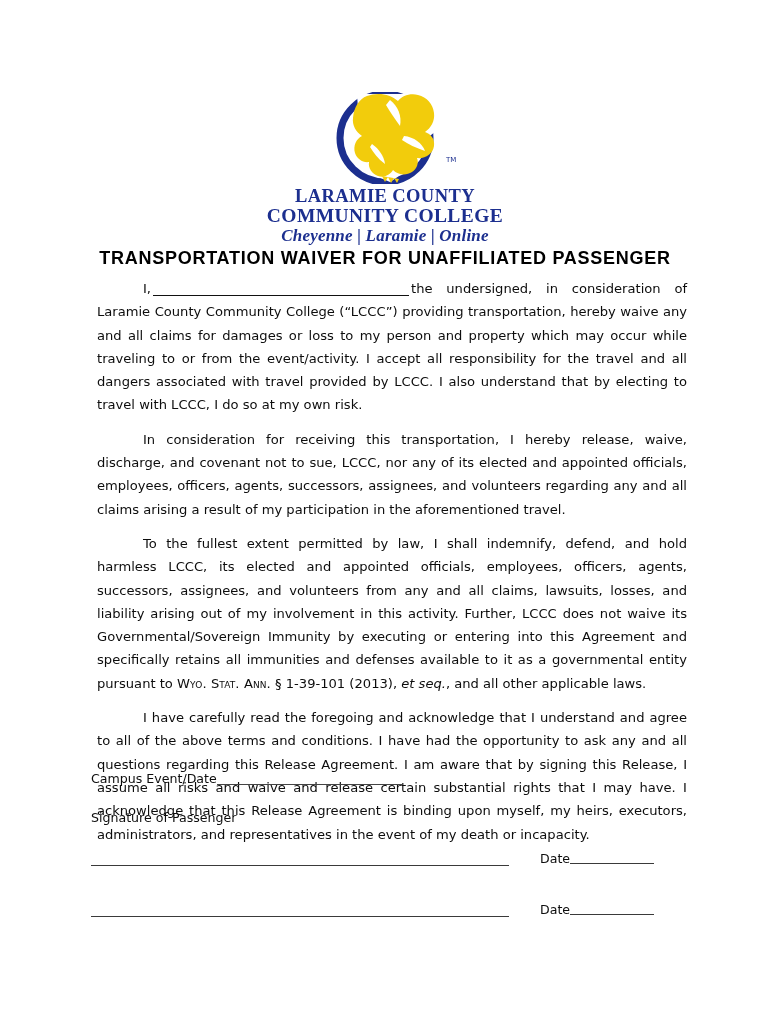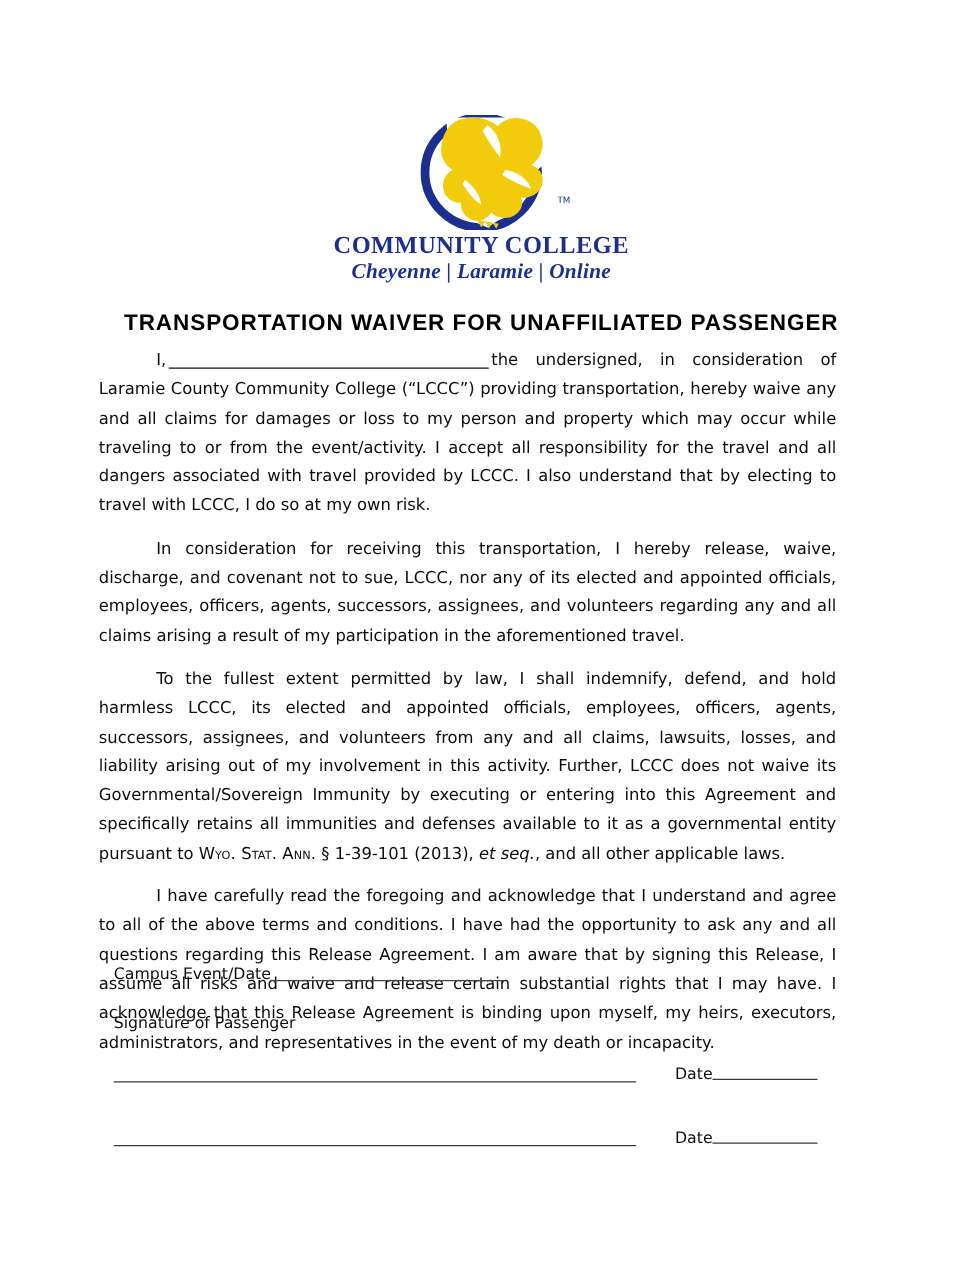--- a/index.html
+++ b/index.html
@@ -72,21 +72,21 @@
     font-family: "Liberation Sans", sans-serif;
     font-weight: bold;
     font-size: 18px;
     letter-spacing: 0.75px;
     color: #000;
   }
 
   
   .body-wrap {
     position: absolute;
-    left: 79px;
+    left: 97px;
     top: 277px;
     width: 590px;
     font-family: "DejaVu Sans", sans-serif;
     font-size: 13.1px;
     line-height: 23.3px;
     color: #0d0d0d;
   }
   .para {
     text-align: justify;
     text-justify: inter-word;
@@ -201,20 +201,21 @@
 
       <path fill="#ffffff" d="M96 8 C 104 14, 108 24, 106 34 C 101 27, 96 20, 92 13 Z"></path>
       <path fill="#ffffff" d="M110 44 C 120 45, 128 51, 131 59 C 122 56, 114 52, 108 48 Z"></path>
       <path fill="#ffffff" d="M78 52 C 85 57, 90 64, 91 72 C 84 67, 79 60, 76 55 Z"></path>
 
       <path fill="#F2CC0C" d="M88 84 l3 6 l3 -5 l3 6 l3 -5 l3 5 l2 -4"></path>
       <text x="152" y="70" font-family="DejaVu Sans, sans-serif" font-size="7" fill="#1C2F8F">TM</text>
     </svg>
 
     <div class="logo-wordmark">
+      <div class="logo-line1">LARAMIE COUNTY</div>
       <div class="logo-line2">COMMUNITY COLLEGE</div>
       <div class="logo-line3">Cheyenne | Laramie | Online</div>
     </div>
   </div>
 
   <div class="doc-title">TRANSPORTATION WAIVER FOR UNAFFILIATED PASSENGER</div>
 
   <div class="body-wrap">
 
     <p class="para"><span>I,</span><span class="blank-inline"></span><span>the undersigned, in consideration of Laramie County Community College (“LCCC”) providing transportation, hereby waive any and all claims for damages or loss to my person and property which may occur while traveling to or from the event/activity. I accept all responsibility for the travel and all dangers associated with travel provided by LCCC. I also understand that by electing to travel with LCCC, I do so at my own risk.</span></p>

